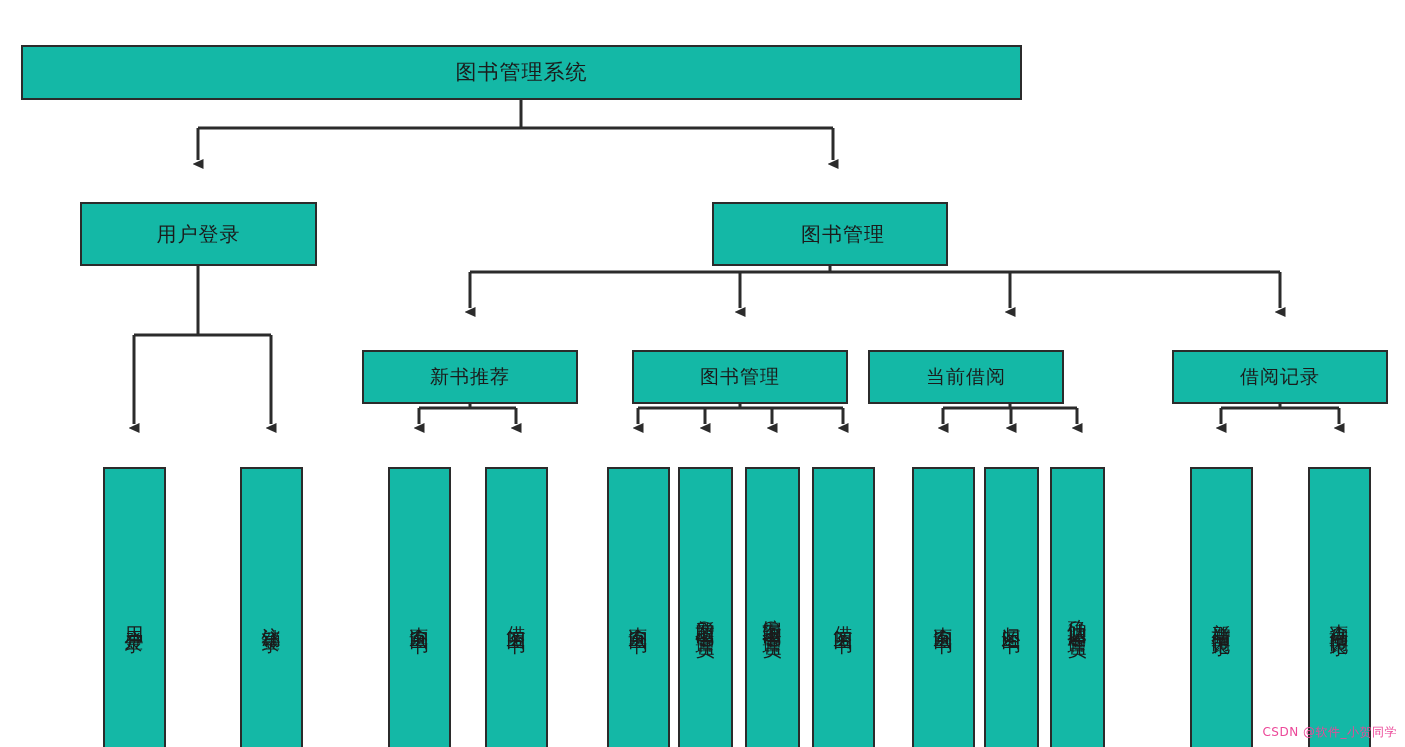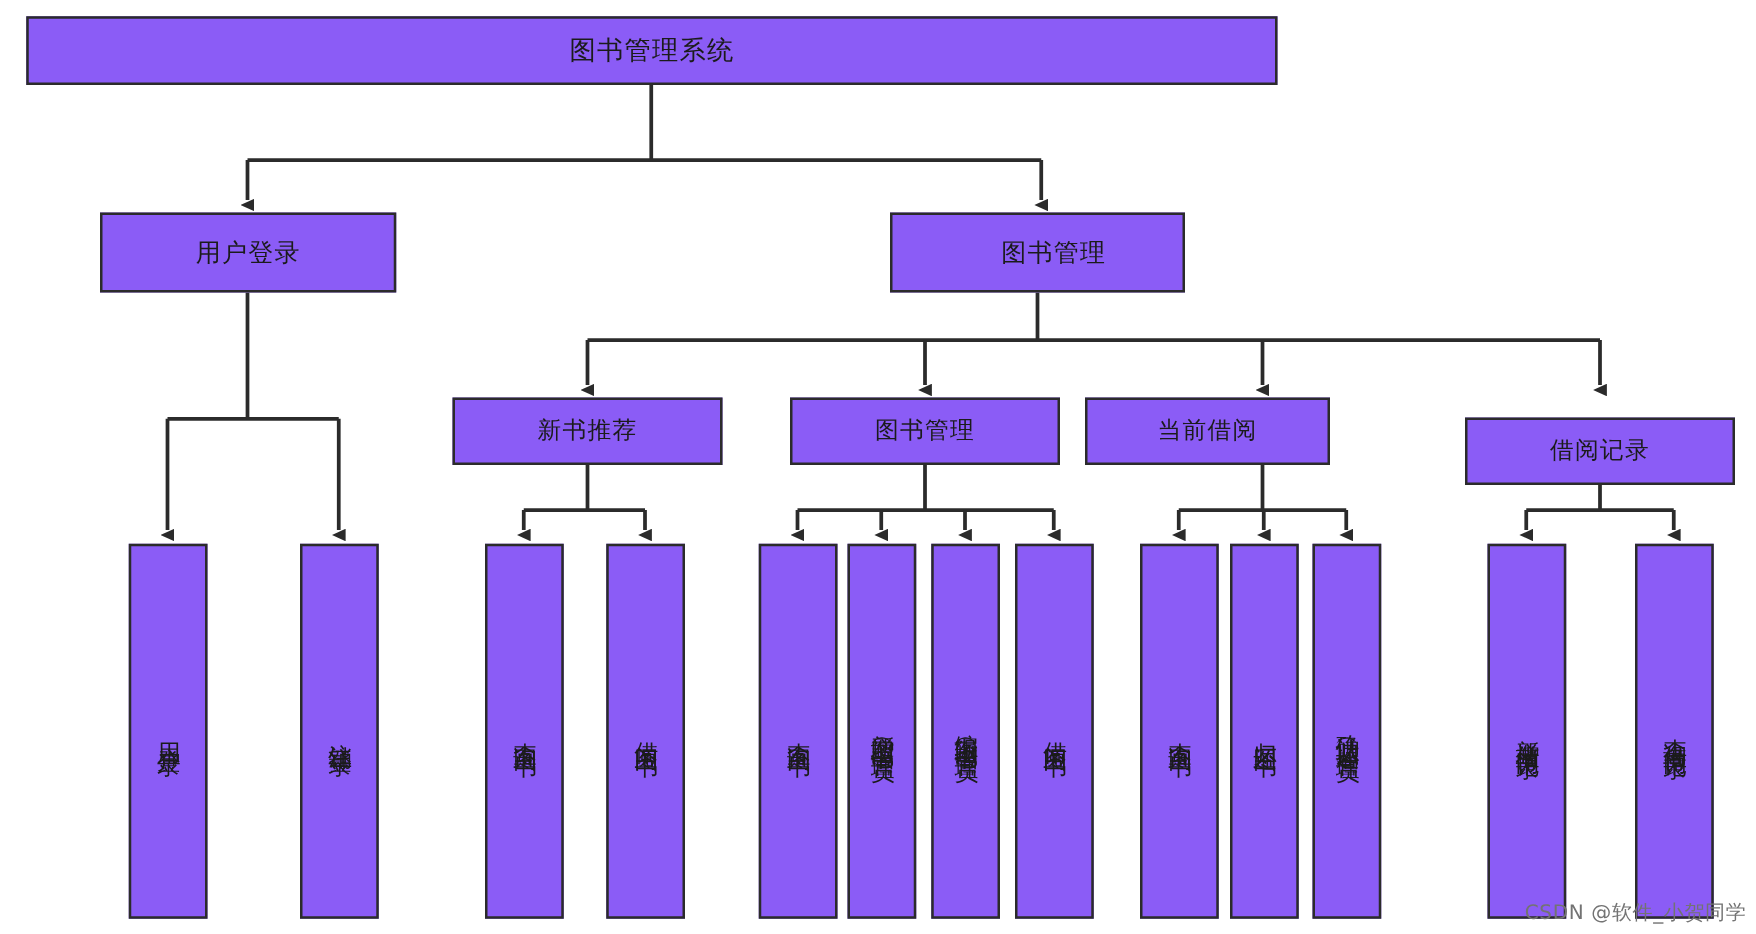--- a/index.html
+++ b/index.html
@@ -1,39 +1,39 @@
 <!DOCTYPE html>
 <html><head>
 <meta charset="utf-8">
 <style>
   html,body{margin:0;padding:0;background:#ffffff;}
   body{width:1405px;height:747px;overflow:hidden;
        font-family:"DejaVu Sans","Liberation Sans",sans-serif;}
   #diagram-root{position:relative;width:1405px;height:747px;background:#fff;}
   svg.wires{position:absolute;left:0;top:0;width:1405px;height:747px;}
 
-  .node{position:absolute;box-sizing:border-box;background:#8b5cf6;
+  .node{position:absolute;box-sizing:border-box;background:#14b8a6;
         border:2.5px solid #2b2b2b;
         display:flex;align-items:center;justify-content:center;
-        color:#1b1b1b;}
+        color:#1b1b1b;margin-top:32px;}
   .node.root{font-size:21px;}
   .node.lvl1{font-size:20px;}
   .node.lvl2{font-size:19px;}
   .node.leaf{font-size:19px;align-items:center;justify-content:center;}
   .node .label{white-space:pre;line-height:1.05;letter-spacing:1px;}
   .node.leaf .label{
       writing-mode:vertical-rl;
       text-orientation:upright;
       white-space:nowrap;
       letter-spacing:3px;
       line-height:1;
       max-height:292px;
   }
   .watermark{position:absolute;right:8px;bottom:6px;
-      font-size:16px;color:#737373;letter-spacing:.5px;
+      font-size:12px;color:#ec4899;letter-spacing:.5px;
       white-space:nowrap;pointer-events:none;}
 </style>
 </head>
 <body>
 
 <div id="diagram-root">
 
   <svg class="wires" viewBox="0 0 1405 747" xmlns="http://www.w3.org/2000/svg">
     <defs>
       <marker id="arrow" markerWidth="10" markerHeight="11" refX="1" refY="5.5" orient="auto" markerUnits="userSpaceOnUse">
@@ -97,21 +97,21 @@
 
   <div class="node lvl2" style="left: 362px; top: 318px; width: 216px; height: 54px; text-align: center;">
     <span class="label">新书推荐</span>
   </div>
   <div class="node lvl2" style="left: 632px; top: 318px; width: 216px; height: 54px;">
     <span class="label">图书管理</span>
   </div>
   <div class="node lvl2" style="left: 868px; top: 318px; width: 196px; height: 54px;">
     <span class="label">当前借阅</span>
   </div>
-  <div class="node lvl2" style="left: 1172px; top: 334px; width: 216px; height: 54px;">
+  <div class="node lvl2" style="left: 1172px; top: 318px; width: 216px; height: 54px;">
     <span class="label">借阅记录</span>
   </div>
 
   <div class="node leaf" style="left: 103px; top: 435px; width: 63px; height: 300px;">
     <span class="label">用户登录</span>
   </div>
   <div class="node leaf" style="left: 240px; top: 435px; width: 63px; height: 300px;">
     <span class="label">注销登录</span>
   </div>
   <div class="node leaf" style="left: 388px; top: 435px; width: 63px; height: 300px;">

